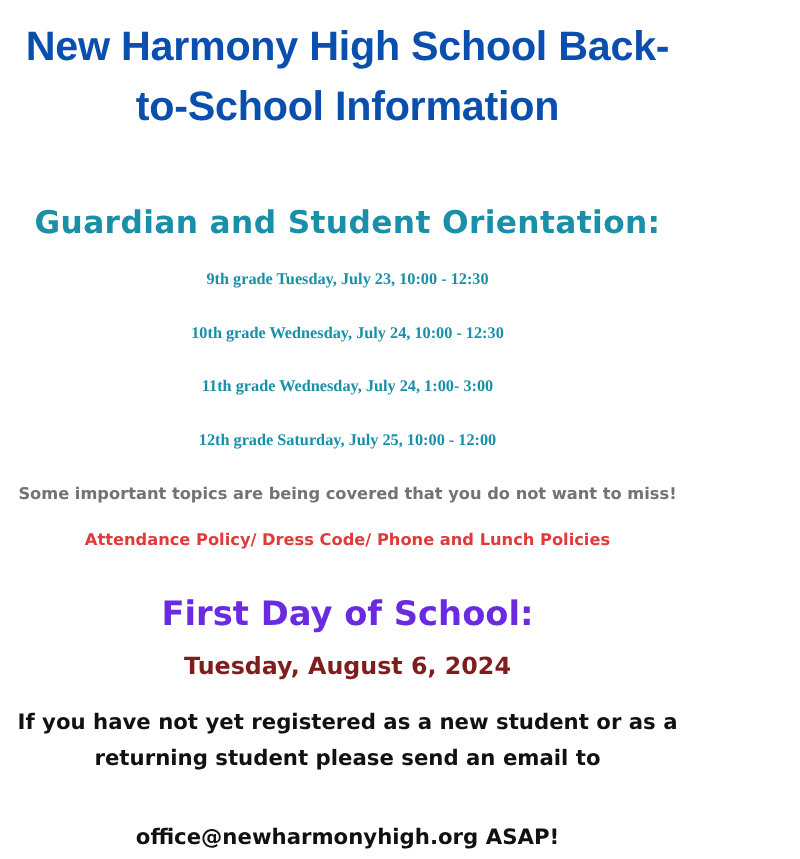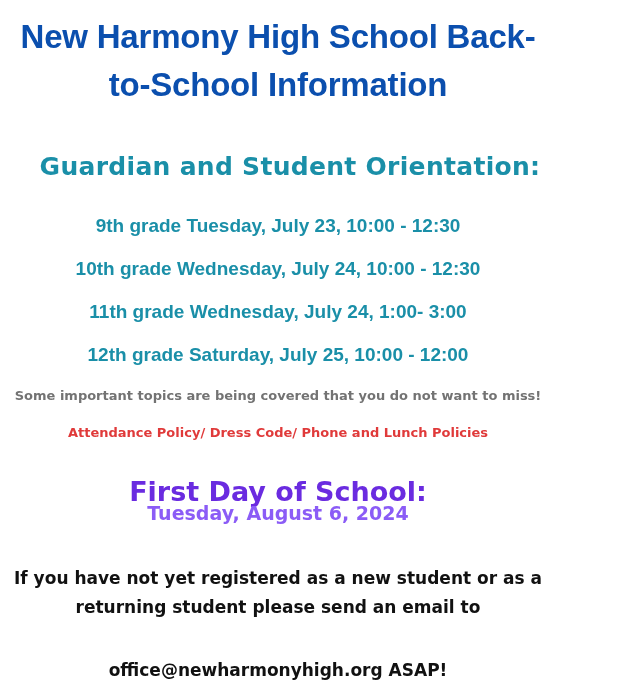--- a/index.html
+++ b/index.html
@@ -26,22 +26,22 @@
       font-family: "Liberation Sans", sans-serif;
       font-size: 33px;
       letter-spacing: -0.2px;
     }
     .subhead {
       font-family: "DejaVu Sans", sans-serif;
       font-size: 25px;
       letter-spacing: 0.3px;
     }
     .sched {
-      font-family: Liberation Sans, sans-serif;
-      font-size: 19px;
+      font-family: Liberation Serif, serif;
+      font-size: 13px;
     }
     .note {
       font-family: "DejaVu Sans", sans-serif;
       font-size: 13px;
     }
     .firstday {
       font-family: "DejaVu Sans", sans-serif;
       font-size: 27px;
     }
     .date {
@@ -55,32 +55,32 @@
     }
   </style>
 </head>
 <body>
 
 <div>
 
   <div class="line title" style="top:18px; color:#0b4fae;">New Harmony High School Back-</div>
   <div class="line title" style="top:66px; color:#0b4fae;">to-School Information</div>
 
-  <div class="line subhead" style="top:152px; color:#1a8fa8;padding-left:12px;">Guardian and Student Orientation:</div>
+  <div class="line subhead" style="top:163px; color:#1a8fa8;">Guardian and Student Orientation:</div>
 
   <div class="line sched" style="top:215px; color:#1a8fa8;">9th grade Tuesday, July 23, 10:00 - 12:30</div>
   <div class="line sched" style="top:258px; color:#1a8fa8;">10th grade Wednesday,  July 24, 10:00 - 12:30</div>
   <div class="line sched" style="top:301px; color:#1a8fa8;">11th grade Wednesday, July 24, 1:00- 3:00</div>
   <div class="line sched" style="top:344px; color:#1a8fa8;">12th grade Saturday, July 25, 10:00 - 12:00</div>
 
   <div class="line note" style="top:388px; color:#737373;">Some important topics are being covered that you do not want to miss!</div>
   <div class="line note" style="top:425px; color:#e03a3a;">Attendance Policy/ Dress Code/ Phone and Lunch Policies</div>
 
   <div class="line firstday" style="top:476px; color:#6a2be0;">First Day of School:</div>
-  <div class="line date" style="top:502px; color:#8b5cf6;">Tuesday, August 6, 2024</div>
+  <div class="line date" style="top:522px; color:#7f1d1d;">Tuesday, August 6, 2024</div>
 
   <div class="line body-text" style="top:568px;">If you have not yet registered as a new student or as a</div>
   <div class="line body-text" style="top:597px;">returning student please send an email to</div>
   <div class="line body-text" style="top:626px;margin-top:34px;">
     <span>office@newharmonyhigh.org</span><span> ASAP!</span>
   </div>
 
 </div>
 
 </body></html>

